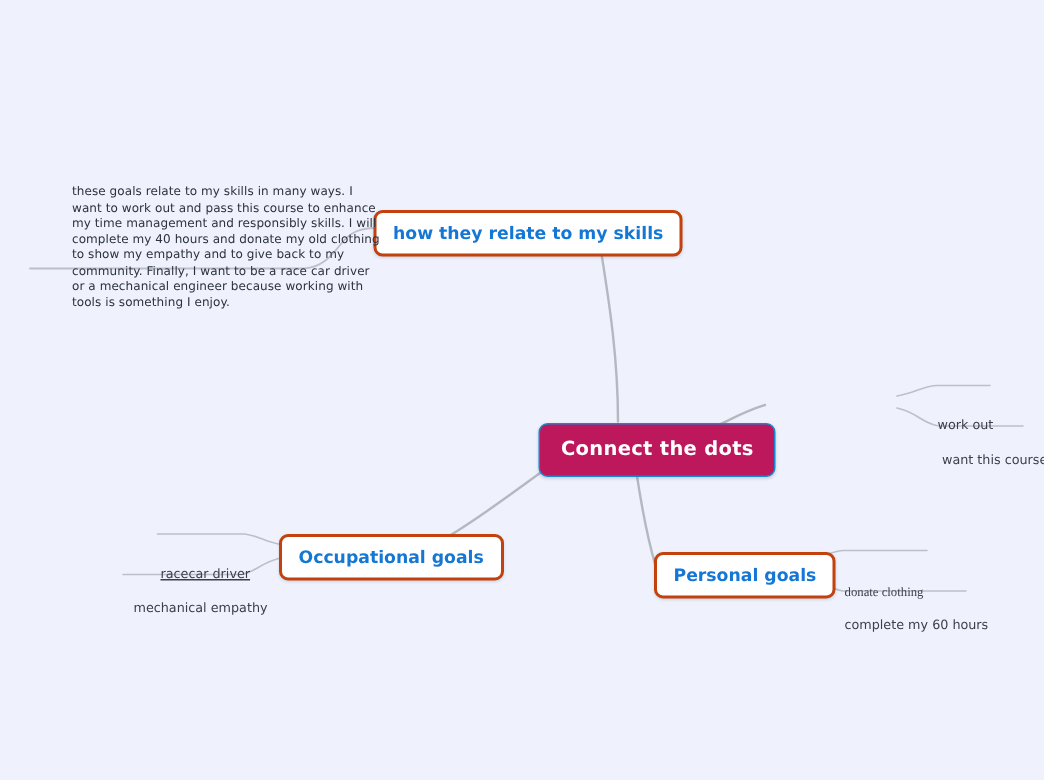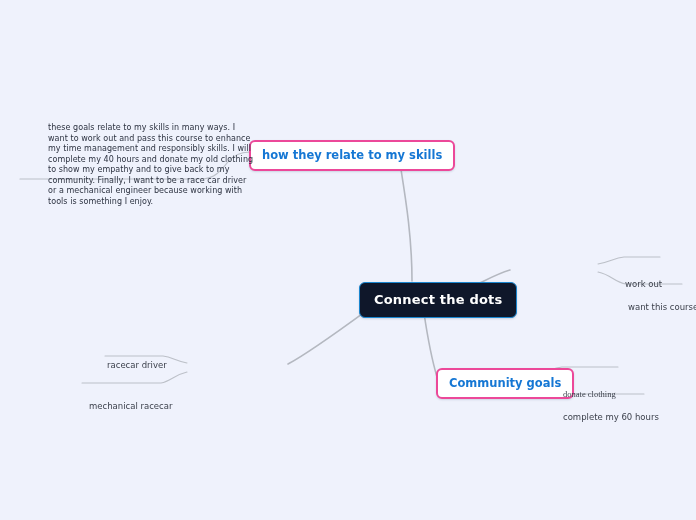--- a/index.html
+++ b/index.html
@@ -32,36 +32,36 @@
   }
 
   .node {
     position: absolute;
     box-sizing: border-box;
     white-space: nowrap;
   }
 
   
   .node-root {
-    background: #0f172a;
+    background: #be185d;
     color: #ffffff;
     border: 1px solid #1a86cf;
     border-radius: 6px;
     font-size: 13px;
     font-weight: bold;
     padding: 9px 14px 10px 14px;
     letter-spacing: 0.2px;
     box-shadow: 0 1px 2px rgba(40,60,100,0.18);
   }
 
   
   .node-branch {
     background: #ffffff;
     color: #1577d4;
-    border: 2px solid #ec4899;
+    border: 2px solid #c2410c;
     border-radius: 6px;
     font-size: 11.5px;
     font-weight: bold;
     padding: 6px 11px 7px 11px;
     box-shadow: 0 1px 2px rgba(40,60,100,0.16);
   }
 
   
   .node-leaf {
     color: #3a3f4a;
@@ -128,29 +128,32 @@
   </div>
 
   <div class="node node-leaf" style="left:622px; top:252px;">
     <span>work out</span>
   </div>
   <div class="node node-leaf" style="left:625px; top:275px;">
     <span>want this course</span>
   </div>
 
   <div class="node node-branch" style="left:436px; top:368px;">
-    <span>Community goals</span>
+    <span>Personal goals</span>
   </div>
   <div class="node node-leaf" style="left:560px; top:362px;font-family:Liberation Serif, serif;">
     <span>donate clothing</span>
   </div>
   <div class="node node-leaf" style="left:560px; top:385px;">
     <span>complete my 60 hours</span>
   </div>
 
-  <div class="node node-leaf" style="left:104px; top:333px;">
+  <div class="node node-branch" style="left:186px; top:356px;">
+    <span>Occupational goals</span>
+  </div>
+  <div class="node node-leaf" style="left:104px; top:351px;text-decoration:underline;">
     <span>racecar driver</span>
   </div>
   <div class="node node-leaf" style="left:86px; top:374px;">
-    <span>mechanical racecar</span>
+    <span>mechanical empathy</span>
   </div>
 
 </div>
 
 </body></html>

